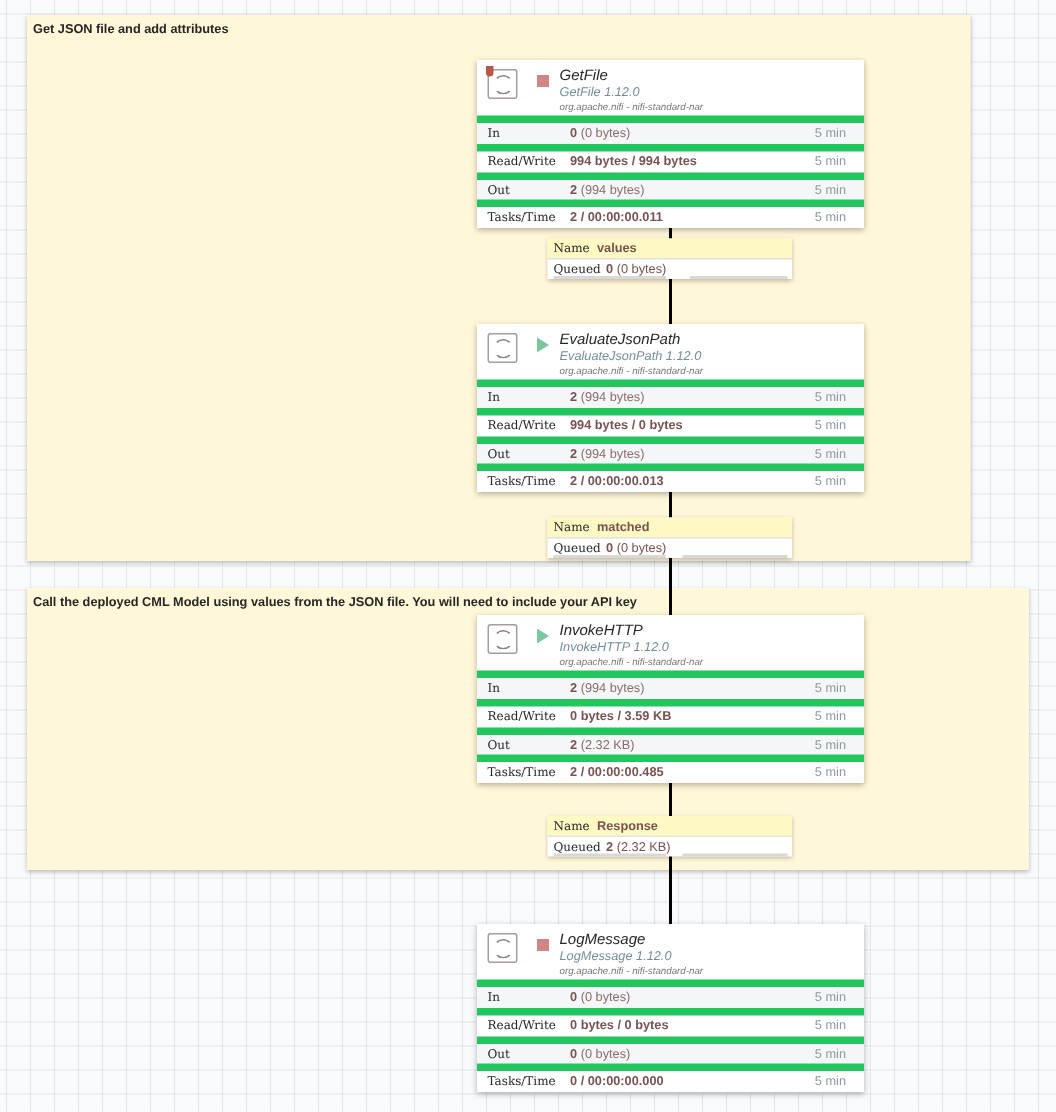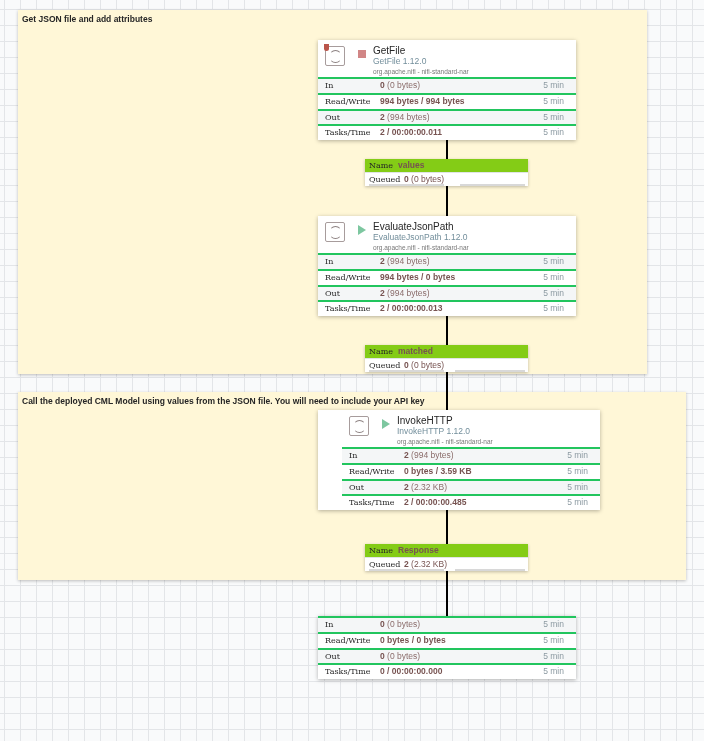--- a/index.html
+++ b/index.html
@@ -19,21 +19,21 @@
   }
   .label-text {
     position: absolute; left: 4px; top: 4px;
     font-size: 8.5px; font-weight: bold; color: #262626;
   }
   .conn-line { position: absolute; width: 2px; background: #000; left: 446px; }
   .processor {
     position: absolute; left: 318px; width: 258px; background: #fff;
     box-shadow: 0 1px 4px rgba(0,0,0,0.3);
   }
-  .proc-head { position: relative; height: 37px; }
+  .proc-head { position: relative; height: 37px; font-style: italic; }
   .proc-icon {
     position: absolute; left: 7px; top: 6px; width: 20px; height: 20px;
     border: 1.5px solid #a79c9c; border-radius: 2px; box-sizing: border-box;
   }
   .proc-icon::after {
     content: ""; position: absolute; left: 3px; top: 3px; width: 11px; height: 11px;
     border: 1.5px solid #8c8080; border-radius: 50%; border-left-color: transparent; border-right-color: transparent;
   }
   .bulletin {
     position: absolute; left: 6px; top: 4px; width: 5px; height: 7px; background: #ba554a;
@@ -44,34 +44,34 @@
   }
   .state-running {
     position: absolute; left: 40px; top: 9px; width: 0; height: 0;
     border-top: 5px solid transparent; border-bottom: 5px solid transparent; border-left: 8px solid #7dc7a0;
   }
   .proc-name { position: absolute; left: 55px; top: 5px; font-size: 10px; color: #262626; }
   .proc-type { position: absolute; left: 55px; top: 16px; font-size: 8.5px; color: #728e9b; }
   .proc-bundle { position: absolute; left: 55px; top: 28px; font-size: 6.5px; color: #777; }
   .stat-row {
     position: relative; height: 13.8px; font-size: 8.5px; line-height: 13.8px;
-    border-top: 2px solid #22c55e;
+    border-top: 5px solid #22c55e;
   }
   .stat-row.odd { background: #f4f6f7; }
   .stat-label { position: absolute; left: 7px; font-family: "DejaVu Serif", serif; font-size: 8px; color: #262626; }
   .stat-value { position: absolute; left: 62px; color: #775351; }
   .stat-value b { font-weight: bold; }
   .stat-value .paren { color: #775351; opacity: .85; font-weight: normal; }
   .stat-time { position: absolute; right: 12px; color: #8c9aa2; }
   .conn-label {
     position: absolute; left: 365px; width: 163px; background: #fff;
     box-shadow: 0 1px 3px rgba(0,0,0,0.25); font-size: 8.5px;
   }
   .conn-row { height: 13px; line-height: 13px; position: relative; }
-  .conn-row.name { background: #84cc16; border-bottom: 1px solid #e0e4e6; }
+  .conn-row.name { background: #fef9c3; border-bottom: 1px solid #e0e4e6; }
   .conn-key { position: absolute; left: 4px; font-family: "DejaVu Serif", serif; font-size: 8px; color: #262626; }
   .conn-val { position: absolute; color: #775351; }
   .q-bar { position: absolute; top: 11px; height: 2px; background: #d8d8d8; }
 </style>
 </head>
 <body>
 
 <div class="label-box" style="left:18px;top:10px;width:629px;height:364px;">
   <span class="label-text">Get JSON file and add attributes</span>
 </div>
@@ -137,21 +137,21 @@
       <span class="stat-value"><b>2</b> <span class="paren">(994 bytes)</span></span>
       <span class="stat-time">5 min</span>
     </div>
   <div class="stat-row">
       <span class="stat-label">Tasks/Time</span>
       <span class="stat-value"><b>2 / 00:00:00.013</b></span>
       <span class="stat-time">5 min</span>
     </div>
 </div>
 
-<div class="processor" style="top:410px;padding-left:24px;">
+<div class="processor" style="top:410px;">
   <div class="proc-head">
     <span class="proc-icon"></span>
     <span class="state-running"></span>
     <span class="proc-name">InvokeHTTP</span>
     <span class="proc-type">InvokeHTTP 1.12.0</span>
     <span class="proc-bundle">org.apache.nifi - nifi-standard-nar</span>
   </div>
   <div class="stat-row odd">
       <span class="stat-label">In</span>
       <span class="stat-value"><b>2</b> <span class="paren">(994 bytes)</span></span>
@@ -168,20 +168,27 @@
       <span class="stat-time">5 min</span>
     </div>
   <div class="stat-row">
       <span class="stat-label">Tasks/Time</span>
       <span class="stat-value"><b>2 / 00:00:00.485</b></span>
       <span class="stat-time">5 min</span>
     </div>
 </div>
 
 <div class="processor" style="top:616px;">
+  <div class="proc-head">
+    <span class="proc-icon"></span>
+    <span class="state-stopped"></span>
+    <span class="proc-name">LogMessage</span>
+    <span class="proc-type">LogMessage 1.12.0</span>
+    <span class="proc-bundle">org.apache.nifi - nifi-standard-nar</span>
+  </div>
   <div class="stat-row odd">
       <span class="stat-label">In</span>
       <span class="stat-value"><b>0</b> <span class="paren">(0 bytes)</span></span>
       <span class="stat-time">5 min</span>
     </div>
   <div class="stat-row">
       <span class="stat-label">Read/Write</span>
       <span class="stat-value"><b>0 bytes / 0 bytes</b></span>
       <span class="stat-time">5 min</span>
     </div>

